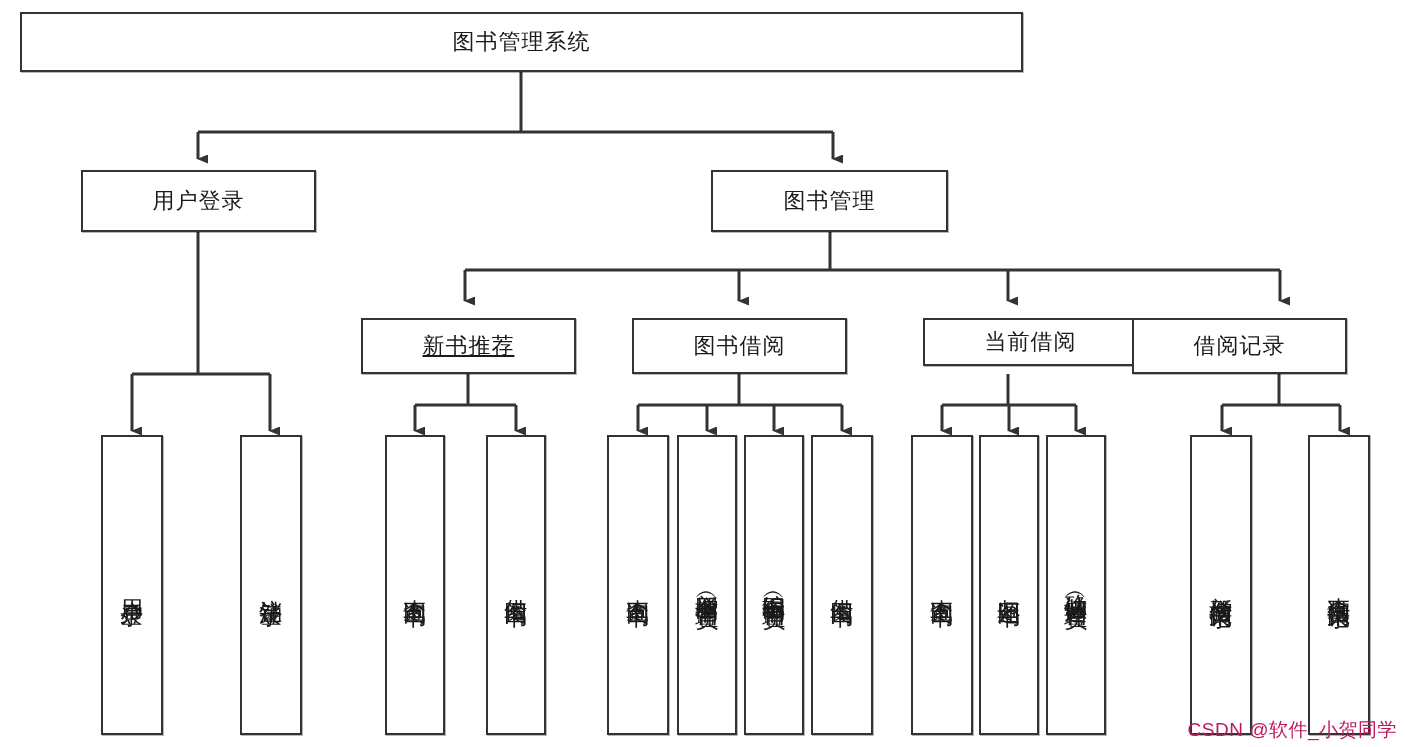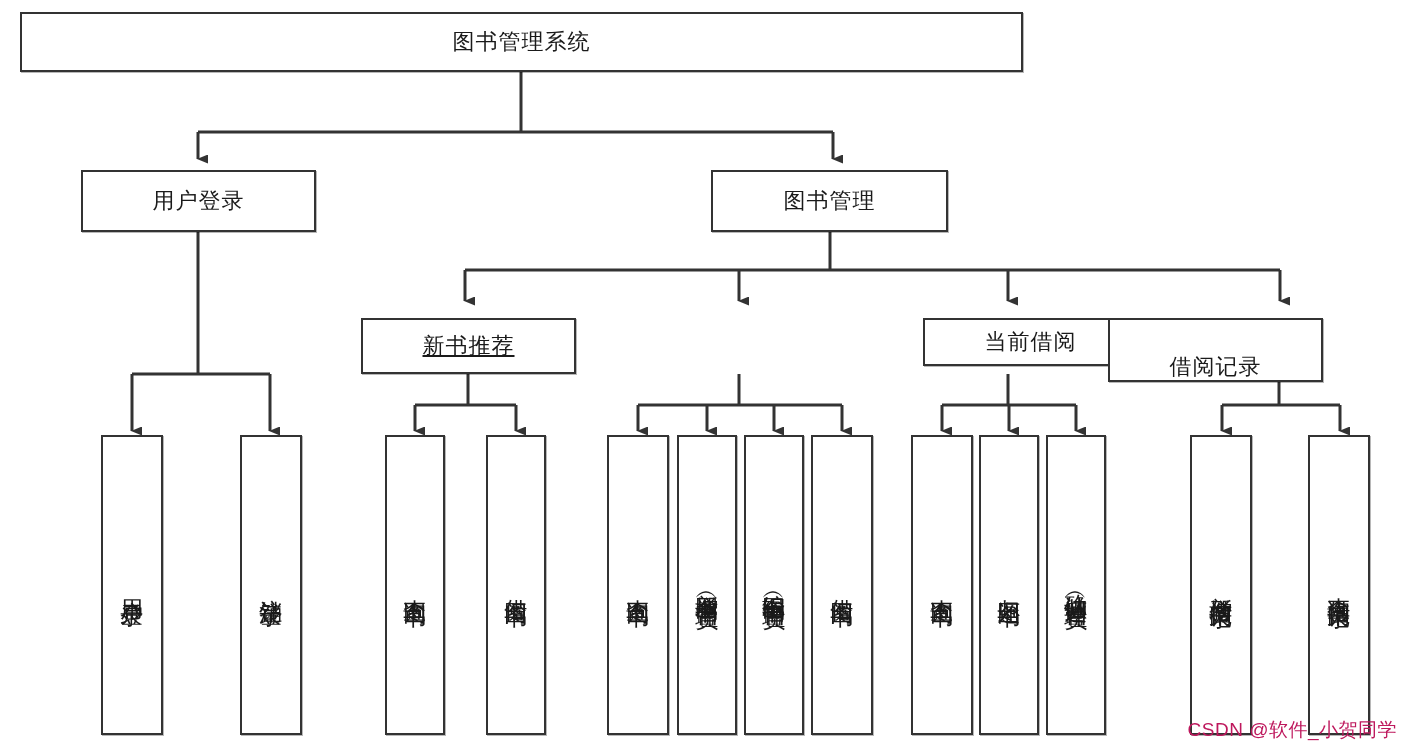--- a/index.html
+++ b/index.html
@@ -130,24 +130,27 @@
   <div class="node node-h" style="left:81px; top:170px; width:235px; height:62px;">
     <span>用户登录</span>
   </div>
   <div class="node node-h" style="left:711px; top:170px; width:237px; height:62px;">
     <span>图书管理</span>
   </div>
 
   <div class="node node-h" style="left:361px; top:318px; width:215px; height:56px;text-decoration:underline;">
     <span>新书推荐</span>
   </div>
+  <div class="node node-h" style="left:632px; top:318px; width:215px; height:56px;">
+    <span>图书借阅</span>
+  </div>
   <div class="node node-h" style="left:901px; top:318px; width:215px; height:48px;margin-left:22px;">
     <span>当前借阅</span>
   </div>
-  <div class="node node-h" style="left:1108px; top:318px; width:215px; height:64px;align-items:flex-end;">
+  <div class="node node-h" style="left:1132px; top:318px; width:215px; height:56px;">
     <span>借阅记录</span>
   </div>
 
   <div class="node leaf" style="left:101px; top:435px; width:62px; height:300px;">
     <span class="leaf-label">用户登录</span>
   </div>
   <div class="node leaf" style="left:240px; top:435px; width:62px; height:300px;">
     <span class="leaf-label">注销登录</span>
   </div>
 

